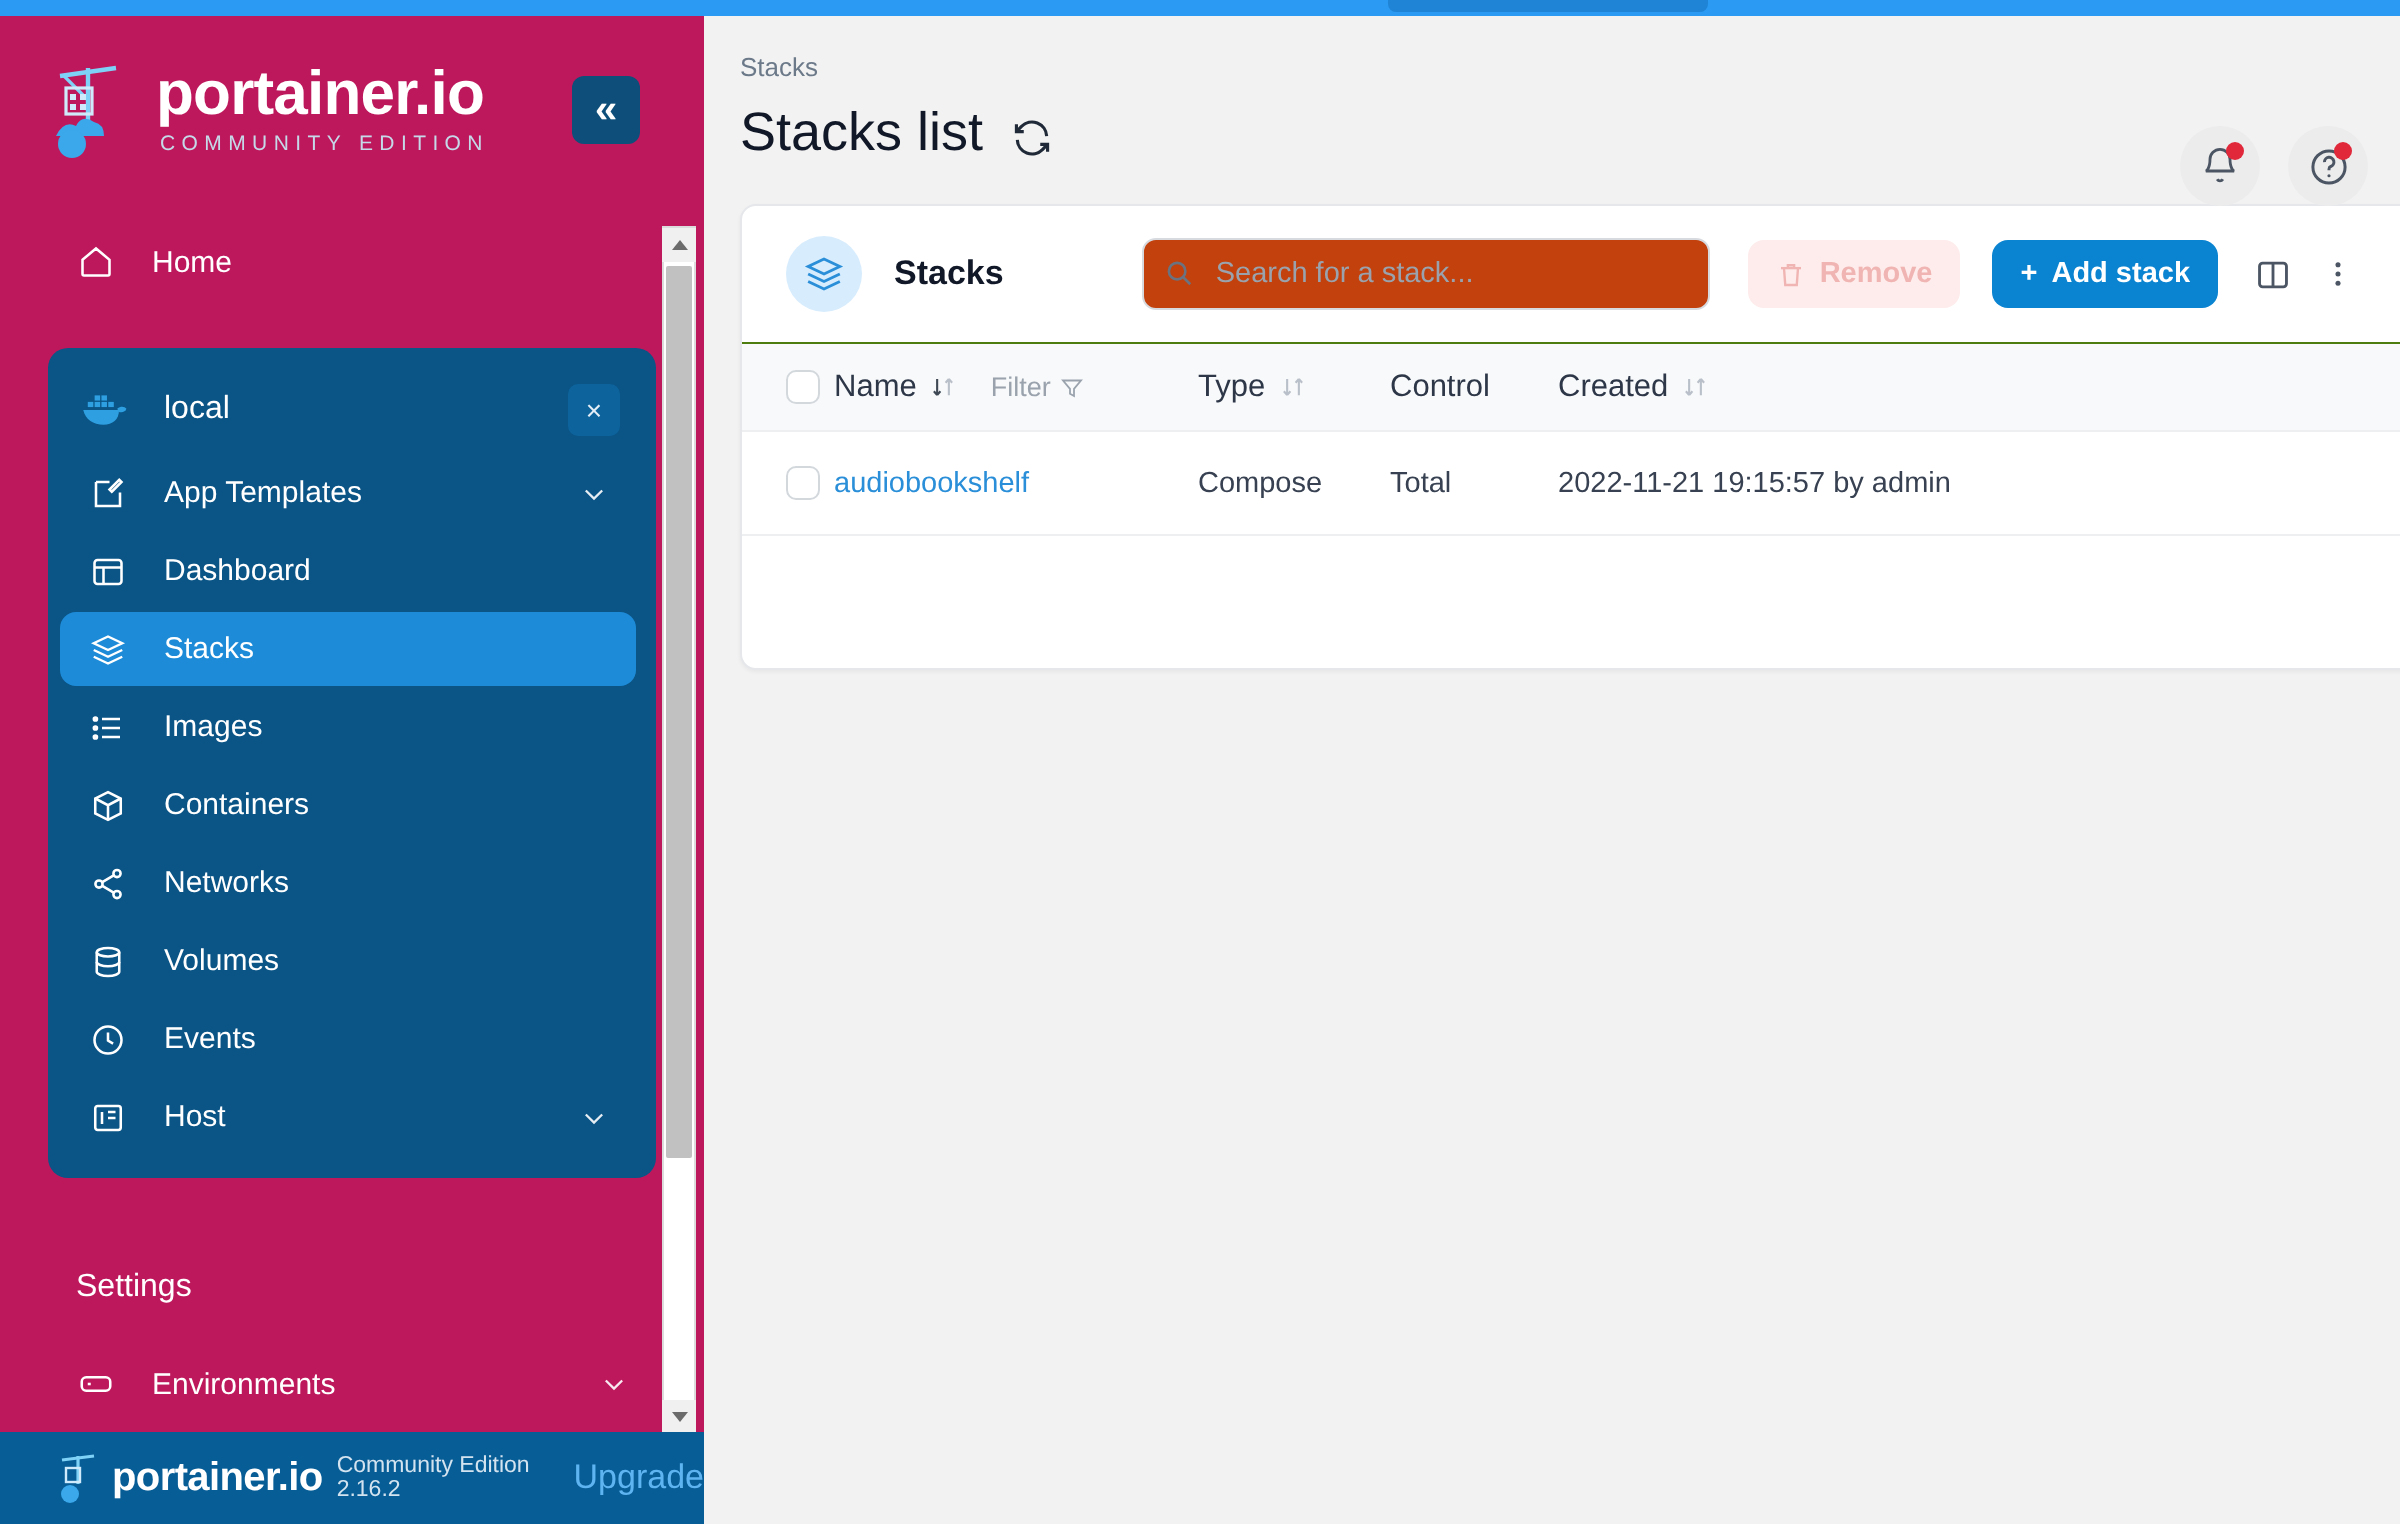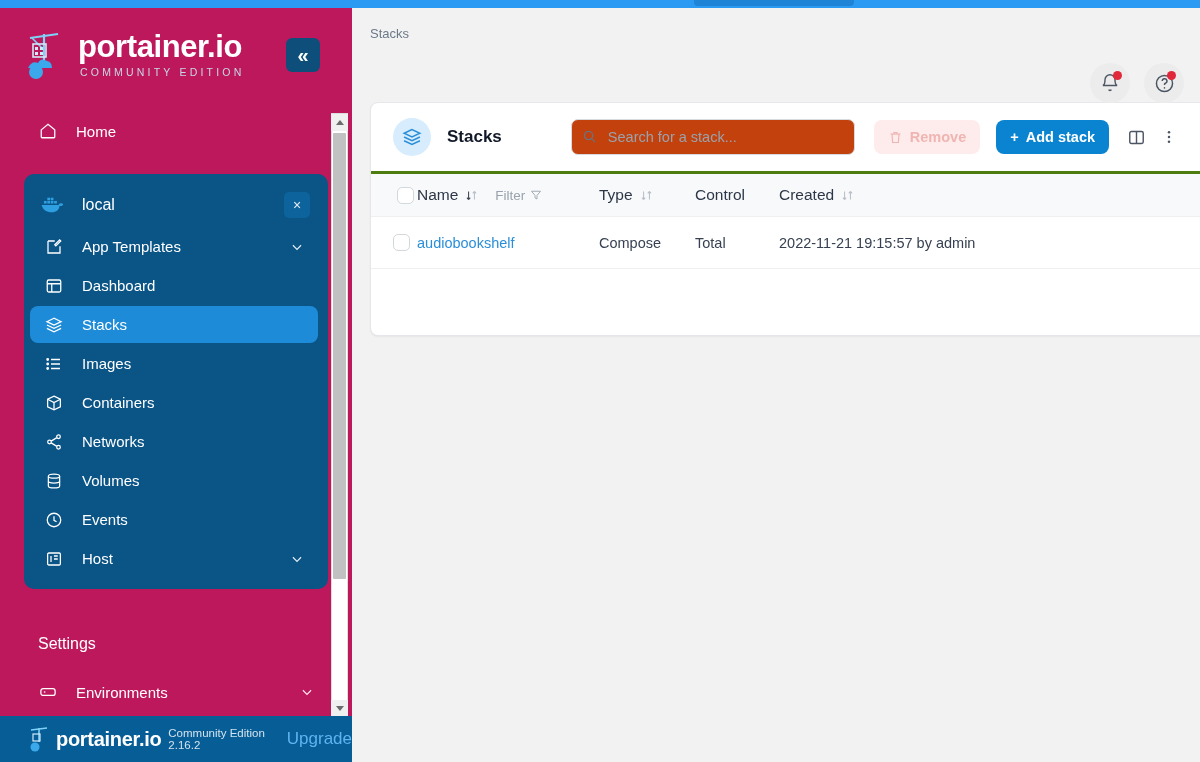--- a/index.html
+++ b/index.html
@@ -188,22 +188,22 @@
   }
   .icon-btn {
     margin-left: 16px; width: 22px; height: 22px; color:#4b5563; cursor:pointer;
     display:flex; align-items:center; justify-content:center; background:none;border:none;
   }
   .icon-btn.kebab { margin-left: 14px; width: 16px; }
 
   
   table { width: 100%; border-collapse: collapse; }
   thead th {
-    background: #f8f9fa; border-top: 3px solid #4d7c0f; border-bottom: 1px solid #edeff1;
-    height: 44px; font-size: 15.5px; font-weight: 400; color: #2d3748; text-align: center;
+    background: #f8f9fa; border-top: 1px solid #4d7c0f; border-bottom: 1px solid #edeff1;
+    height: 44px; font-size: 15.5px; font-weight: 400; color: #2d3748; text-align: left;
     padding: 0; white-space: nowrap;
   }
   tbody td {
     height: 52px; font-size: 14.5px; color: #374151; border-bottom: 1px solid #edeff1;
     padding: 0; white-space: nowrap;
   }
   .col-chk { width: 46px; padding-left: 22px !important; }
   .chk {
     width: 17px; height: 17px; border: 1.5px solid #d3d8dd; border-radius: 5px;
     background: #fff; display: inline-block; vertical-align: middle; cursor: pointer;
@@ -435,20 +435,31 @@
         <span class="fu">Upgrade</span>
       </div>
 
     </div>
   </div>
 
   <div class="main">
 
     <div class="page-head">
       <div class="breadcrumb">Stacks</div>
+      <div class="page-title">
+        <span>Stacks list</span>
+        <span class="refresh-ico">
+          <svg viewBox="0 0 24 24" fill="none" stroke="#1f2937" stroke-width="1.7">
+            <path d="M20 11a8 8 0 0 0-13.7-5.3L3.5 8.5"></path>
+              <path d="M3.5 4.5v4h4"></path>
+            <path d="M4 13a8 8 0 0 0 13.7 5.3l2.8-2.8"></path>
+              <path d="M20.5 19.5v-4h-4"></path>
+          </svg>
+        </span>
+      </div>
 
       <div class="head-actions">
         <button class="round-btn">
           <svg width="20" height="20" viewBox="0 0 24 24" fill="none" stroke="#4b5563" stroke-width="1.7">
             <path d="M18 8a6 6 0 1 0-12 0c0 6-2.5 7-2.5 7h17S18 14 18 8z"></path>
               <path d="M10.3 20a2 2 0 0 0 3.4 0"></path>
           </svg>
           <span class="dot"></span>
         </button>
         <button class="round-btn">

